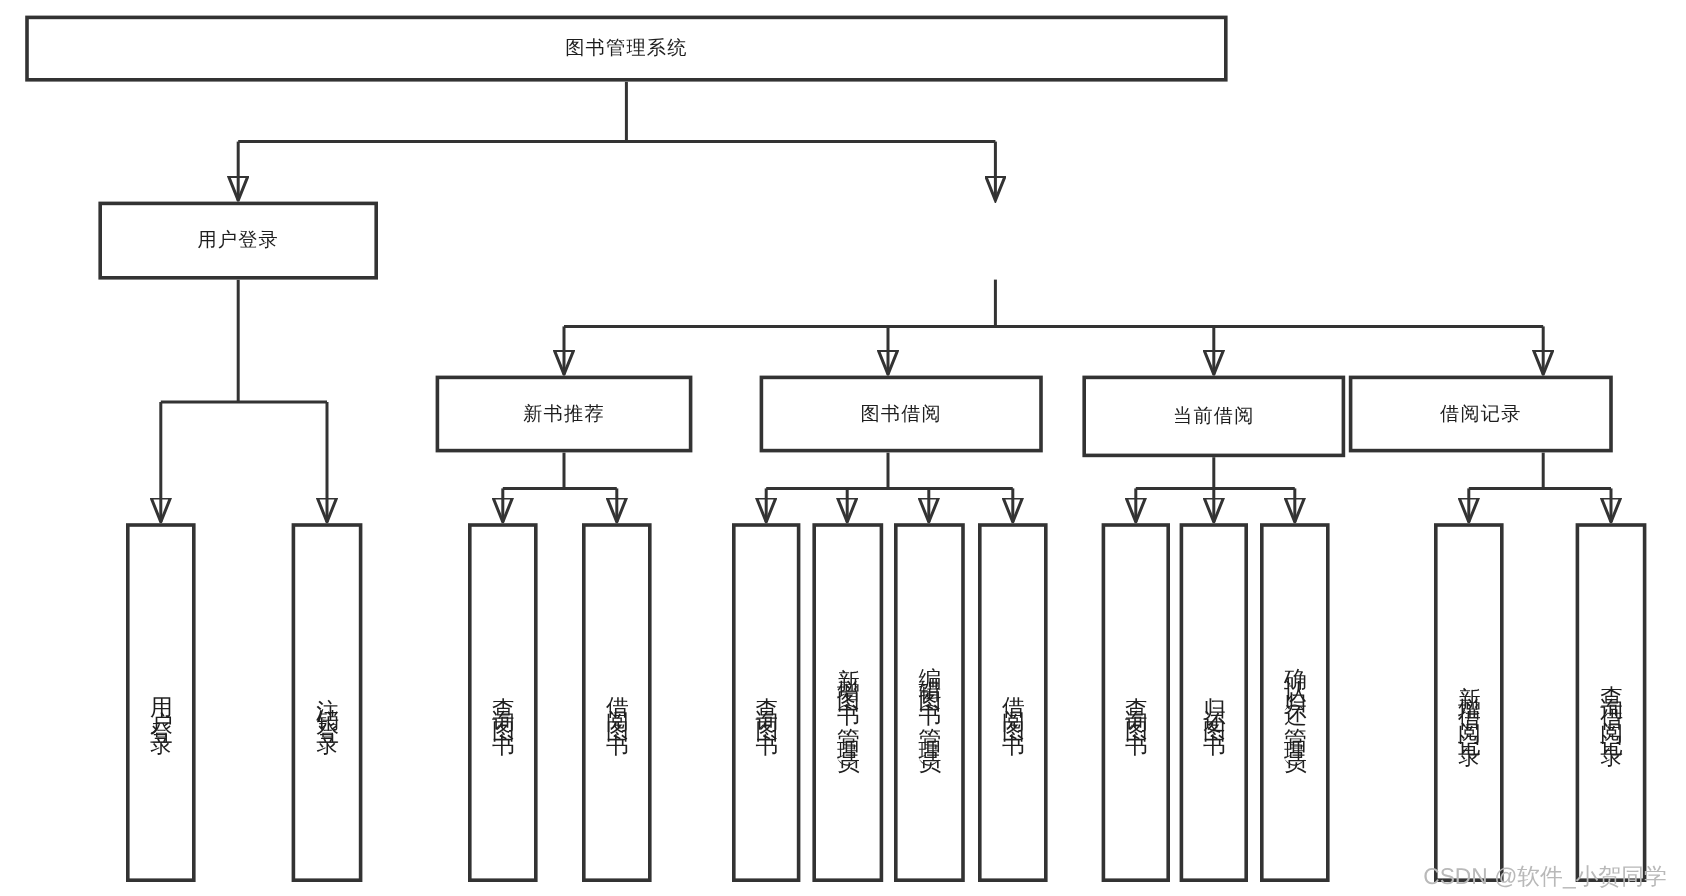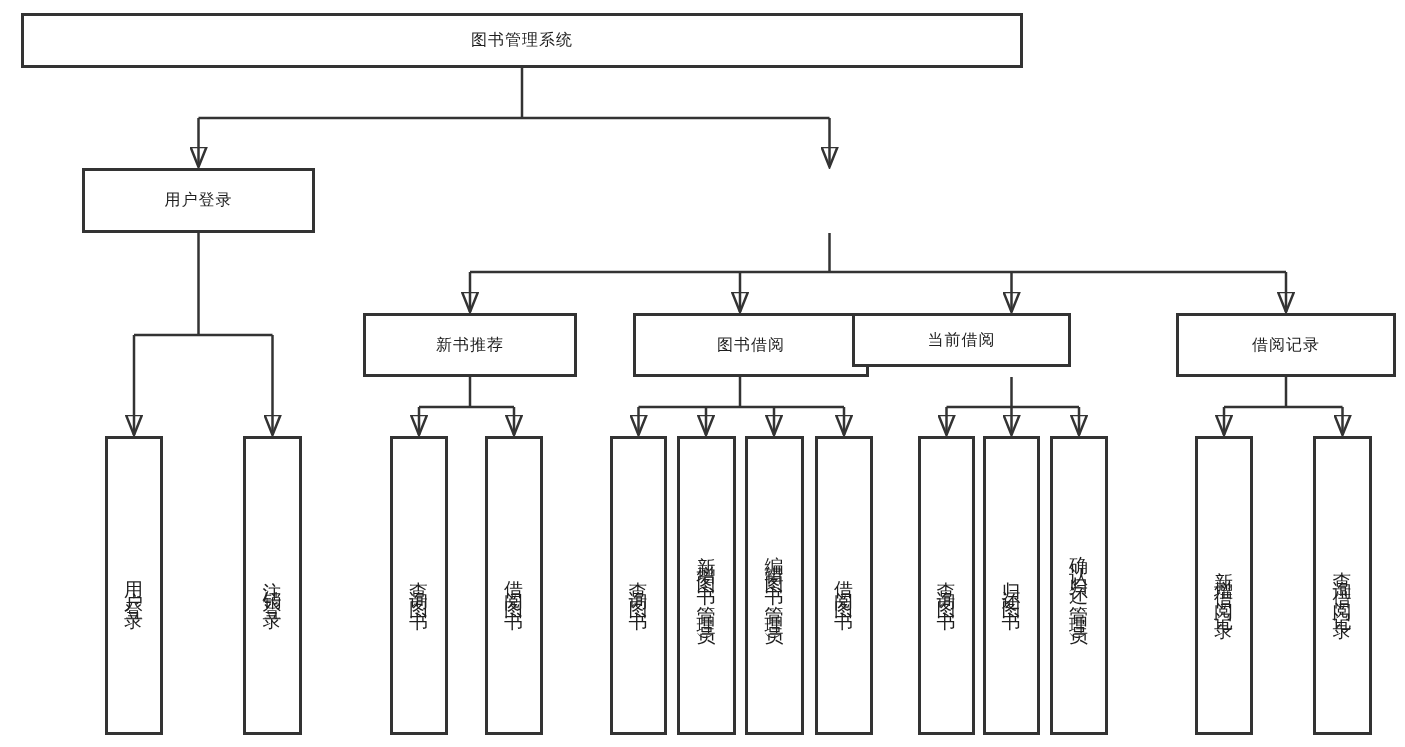--- a/index.html
+++ b/index.html
@@ -116,35 +116,36 @@
       <path d="M1342.5,407 V435" marker-end="url(#arrowhead)"></path>
     </g>
   </svg>
 
   <div class="box" style="left:21px; top:13px; width:1002px; height:55px;">图书管理系统</div>
 
   <div class="box" style="left:82px; top:168px; width:233px; height:65px;">用户登录</div>
 
   <div class="box" style="left:363px; top:313px; width:214px; height:64px;">新书推荐</div>
   <div class="box" style="left:633px; top:313px; width:236px; height:64px;">图书借阅</div>
-  <div class="box" style="left:852px; top:313px; width:219px; height:54px;">当前借阅</div>
-  <div class="box" style="left:1176px; top:313px; width:220px; height:64px;">借阅记录</div>
+  <div class="box" style="left:902px; top:313px; width:219px; height:68px;">当前借阅</div>
+  <div class="box" style="left:1124px; top:313px; width:220px; height:64px;">借阅记录</div>
 
   <div class="box vbox" style="left:105px; top:436px; width:58px; height:299px;">用户登录</div>
   <div class="box vbox" style="left:243px; top:436px; width:59px; height:299px;">注销登录</div>
 
   <div class="box vbox" style="left:390px; top:436px; width:58px; height:299px;">查询图书</div>
   <div class="box vbox" style="left:485px; top:436px; width:58px; height:299px;">借阅图书</div>
 
   <div class="box vbox" style="left:610px; top:436px; width:57px; height:299px;">查询图书</div>
   <div class="box vbox" style="left:677px; top:436px; width:59px; height:299px;">新增图书（管理员）</div>
   <div class="box vbox" style="left:745px; top:436px; width:59px; height:299px;">编辑图书（管理员）</div>
   <div class="box vbox" style="left:815px; top:436px; width:58px; height:299px;">借阅图书</div>
 
   <div class="box vbox" style="left:918px; top:436px; width:57px; height:299px;">查询图书</div>
   <div class="box vbox" style="left:983px; top:436px; width:57px; height:299px;">归还图书</div>
   <div class="box vbox" style="left:1050px; top:436px; width:58px; height:299px;">确认归还（管理员）</div>
 
   <div class="box vbox" style="left:1195px; top:436px; width:58px; height:299px;">新增借阅记录</div>
   <div class="box vbox" style="left:1313px; top:436px; width:59px; height:299px;">查询借阅记录</div>
 
+  <div class="watermark">CSDN @软件_小贺同学</div>
 
 </div>
 
 </body></html>

